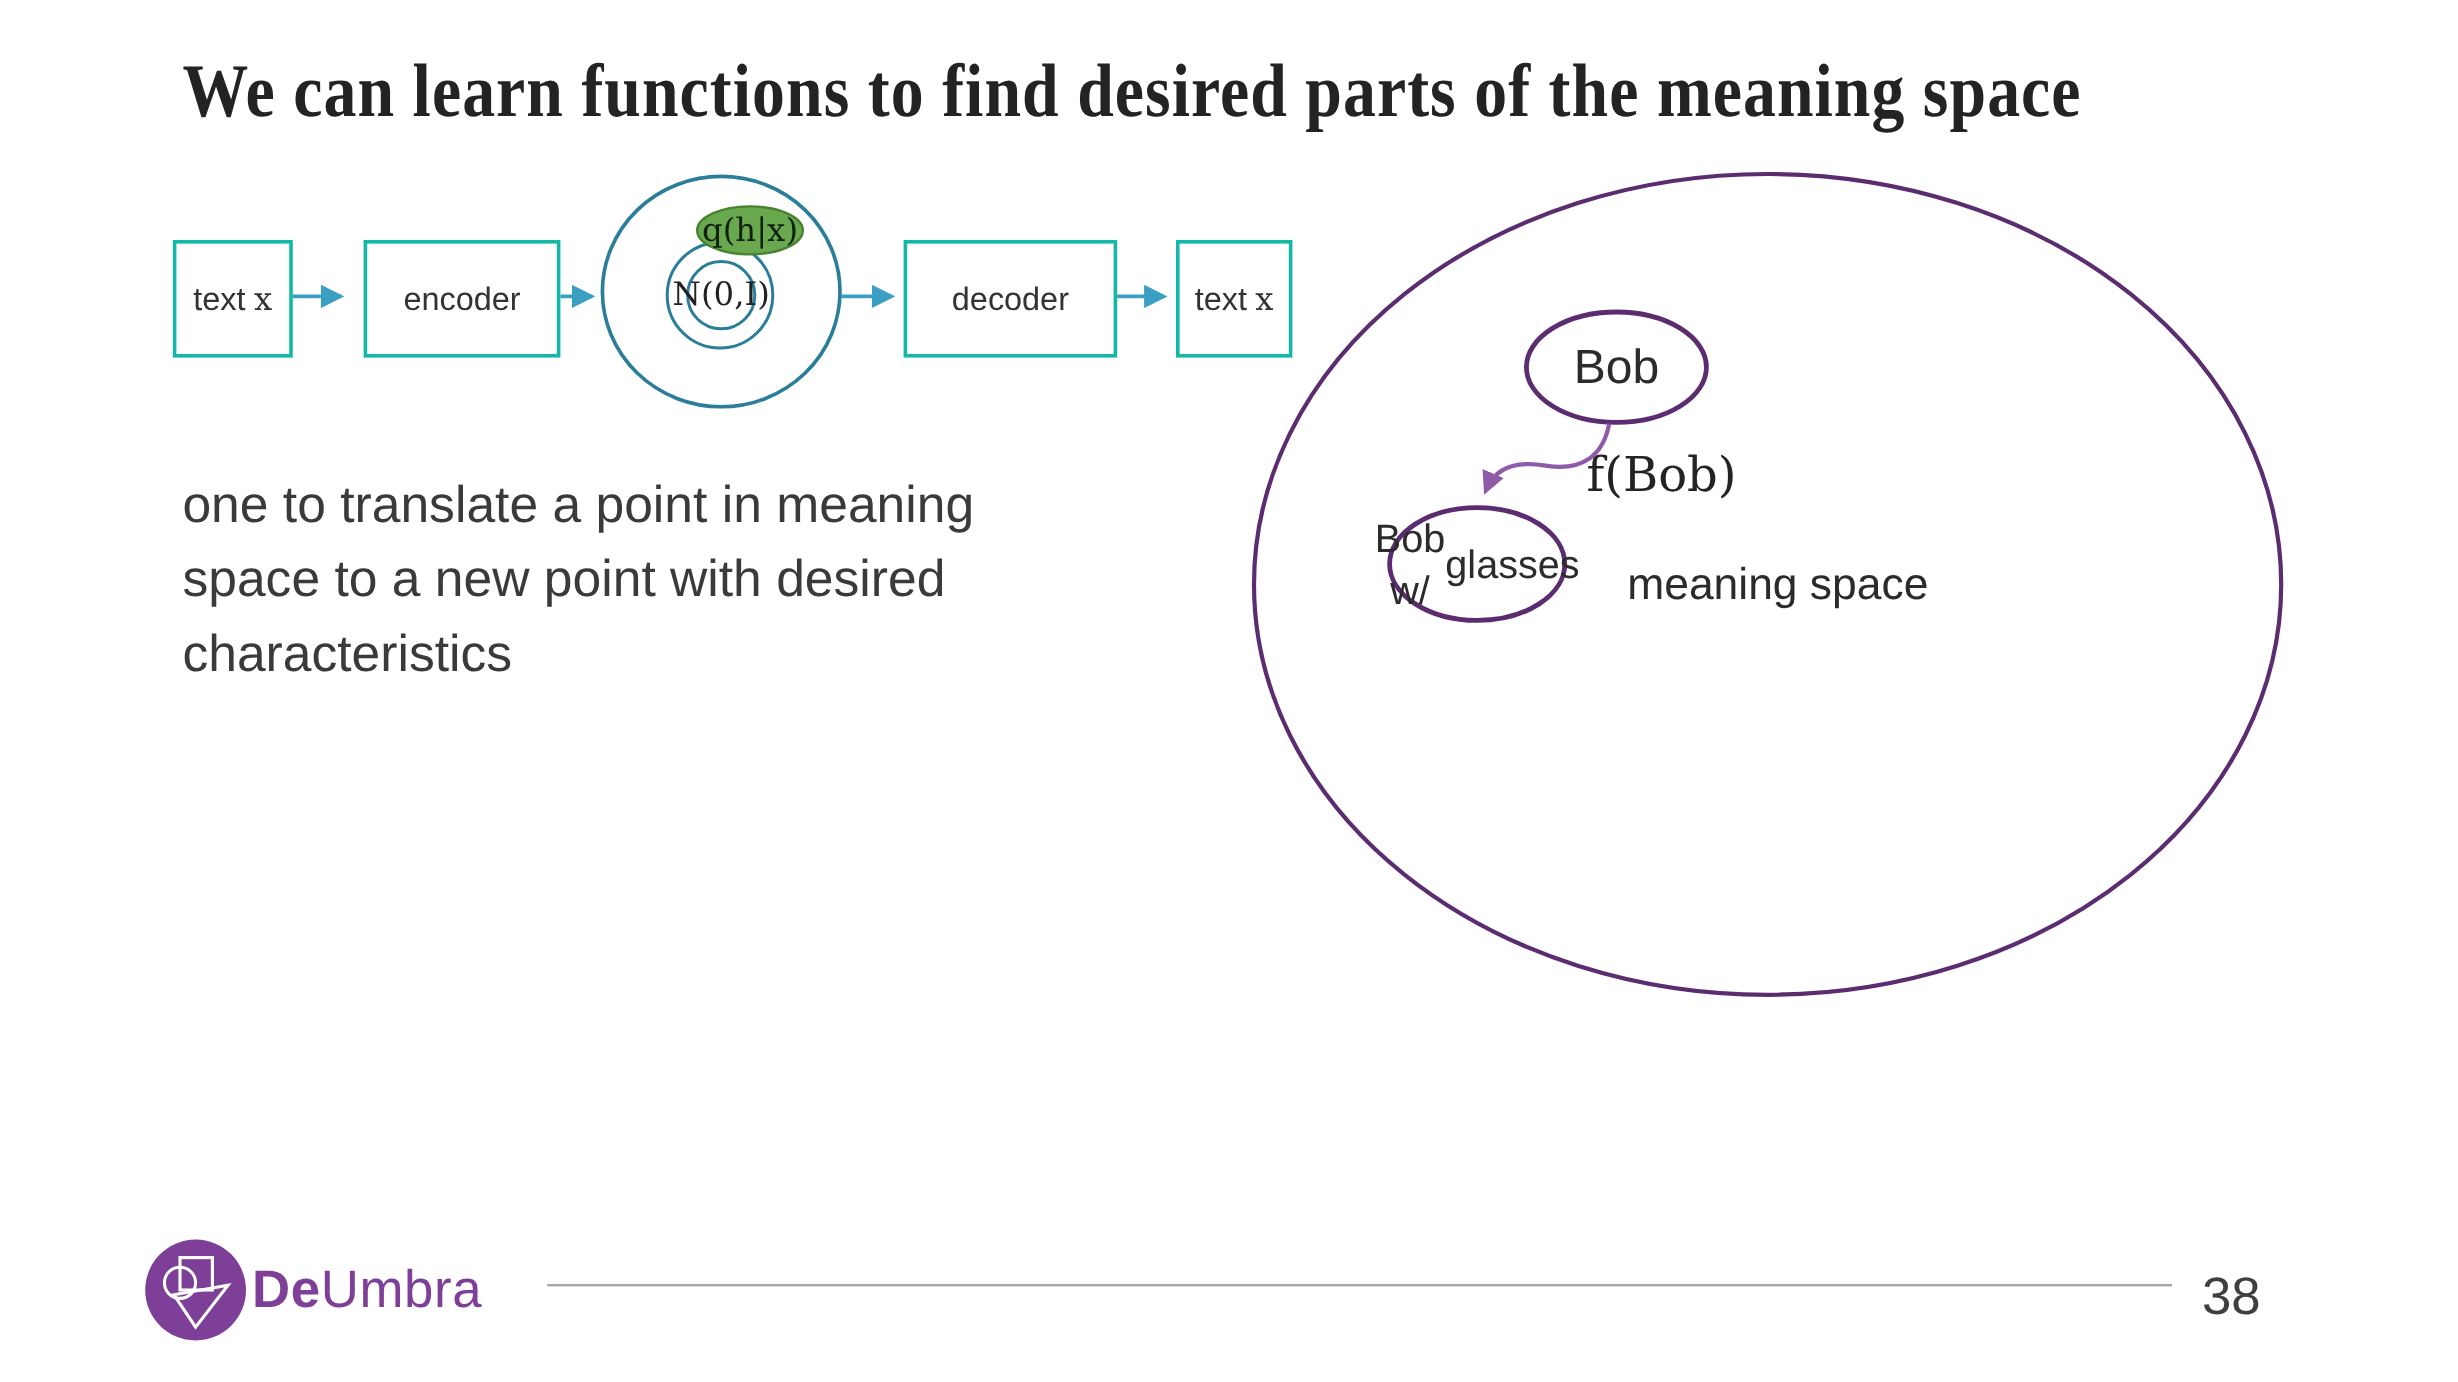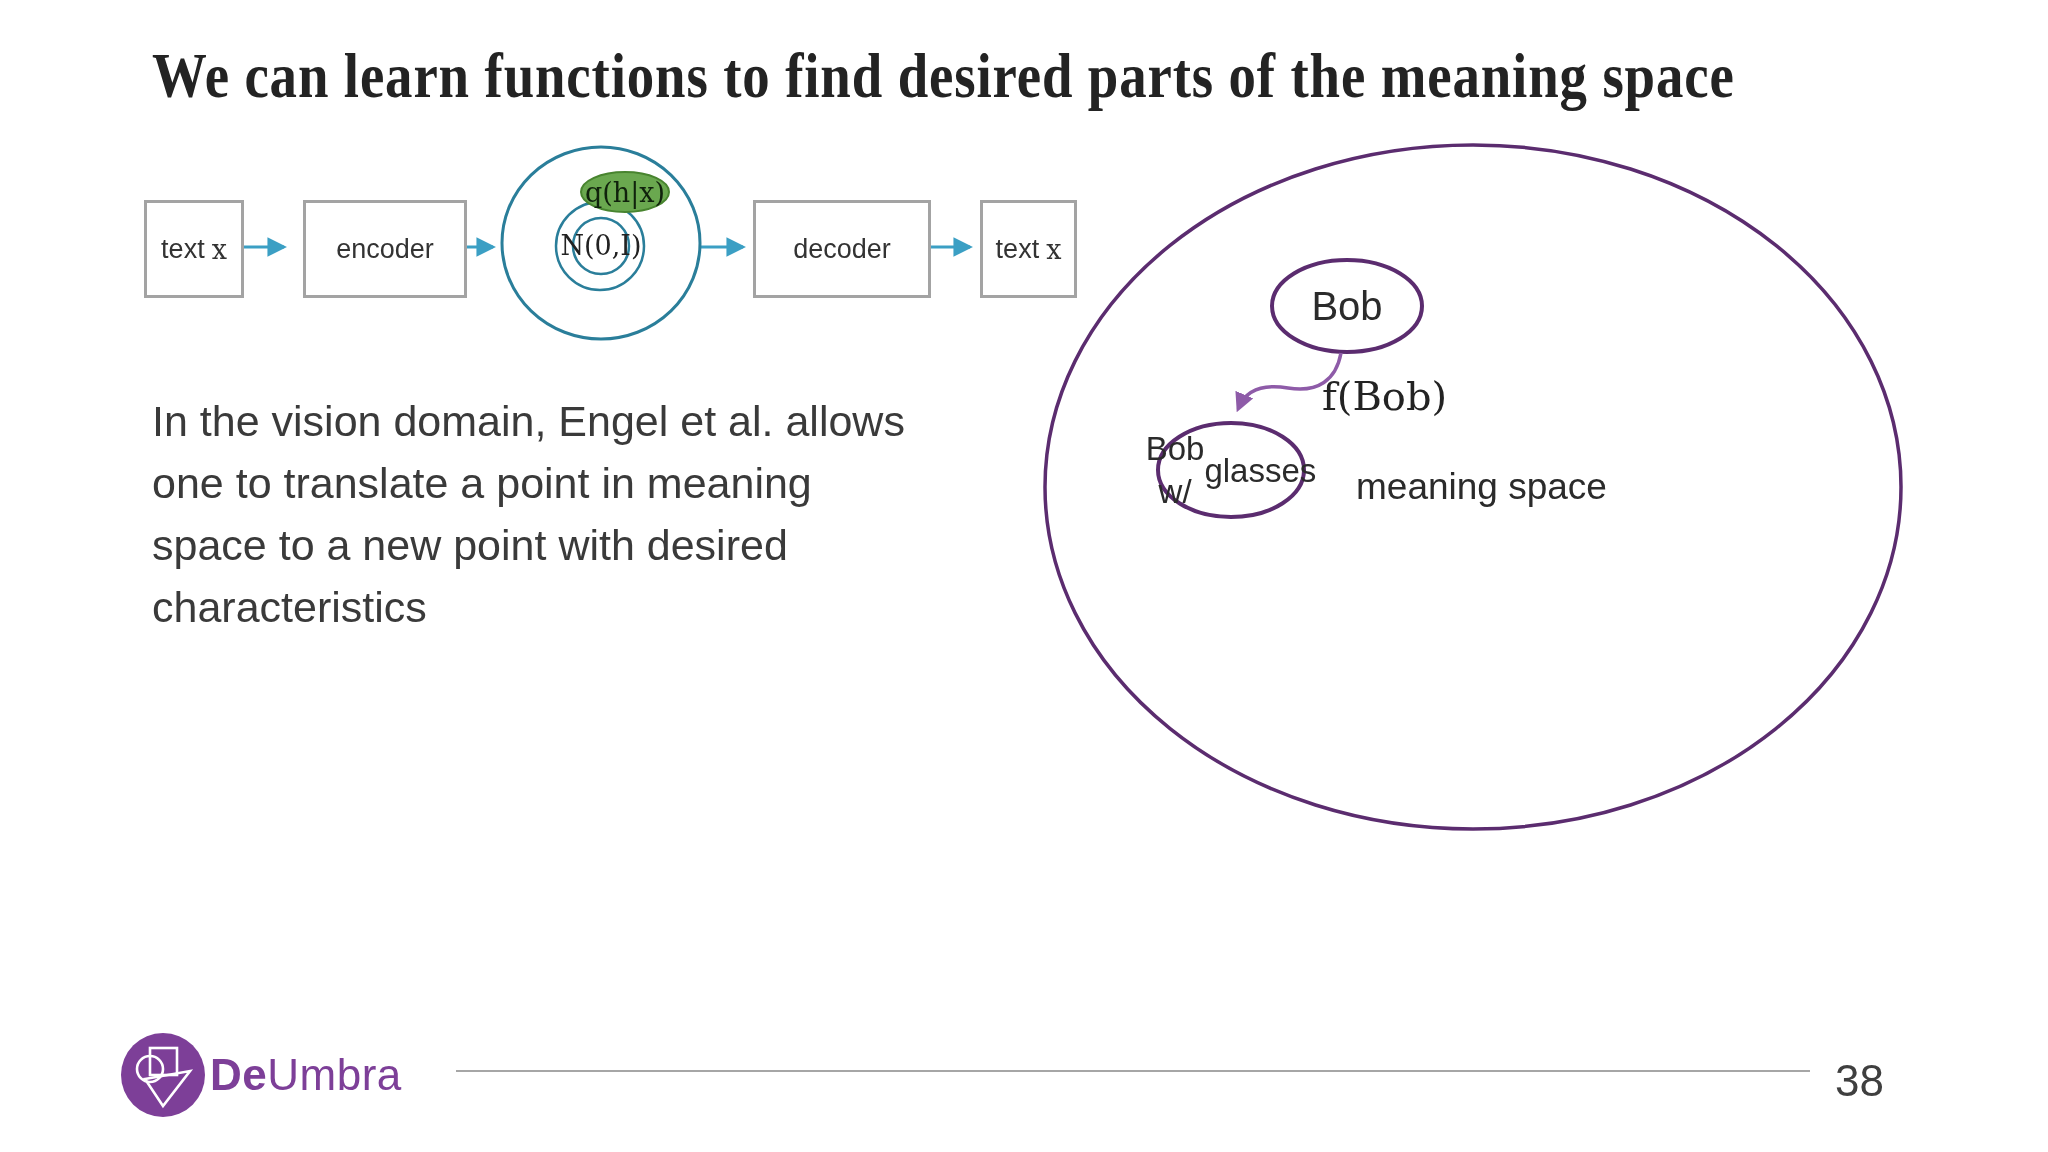--- a/index.html
+++ b/index.html
@@ -8,21 +8,21 @@
     overflow:hidden;font-family:"Liberation Sans",sans-serif;
   }
   .abs{position:absolute;}
   #title{
     left:152px;top:40px;width:2000px;height:76px;
     font-family:"Liberation Serif","DejaVu Serif",serif;
     font-weight:700;font-size:63px;color:#232323;letter-spacing:1px;
     transform:scaleX(0.87);transform-origin:left center;white-space:nowrap;
   }
   .vbox{
-    position:absolute;border:3px solid #a3a3a3;background:#fff;
+    position:absolute;border:3px solid #14b8a6;background:#fff;
     display:flex;align-items:center;justify-content:center;
     font-size:27px;color:#333;
   }
   .mathit{font-family:"DejaVu Serif","Liberation Serif",serif;}
   .vbox .mathit{margin-left:7px;}
   .diaglabel{position:absolute;display:flex;align-items:center;justify-content:center;text-align:center;}
   #q-label{left:579px;top:174px;width:92px;height:36px;font-size:27px;color:#10220c;}
   #n-label{left:562px;top:228px;width:78px;height:34px;font-size:27px;color:#222;}
   #body-text{left:152px;top:390px;width:980px;color:#3a3a3a;font-size:43px;}
   #body-text .line{height:62px;line-height:62px;white-space:nowrap;}
@@ -95,21 +95,20 @@
   </div>
   <div class="vbox" style="left:980px;top:200px;width:91px;height:92px;">
     <span>text</span>
       <span class="mathit">x</span>
   </div>
 
   <div id="q-label" class="diaglabel mathit">q(h|x)</div>
   <div id="n-label" class="diaglabel mathit">N(0,I)</div>
 
   <div id="body-text" class="abs">
-    <div class="line">In the vision domain, Engel et al. allows</div>
     <div class="line">one to translate a point in meaning</div>
     <div class="line">space to a new point with desired</div>
     <div class="line">characteristics</div>
   </div>
 
   <div id="bob-label" class="diaglabel">Bob</div>
   <div id="fbob-label" class="diaglabel mathit">f(Bob)</div>
   <div id="bobw-label" class="diaglabel">
     <div>Bob w/</div>
     <div>glasses</div>

